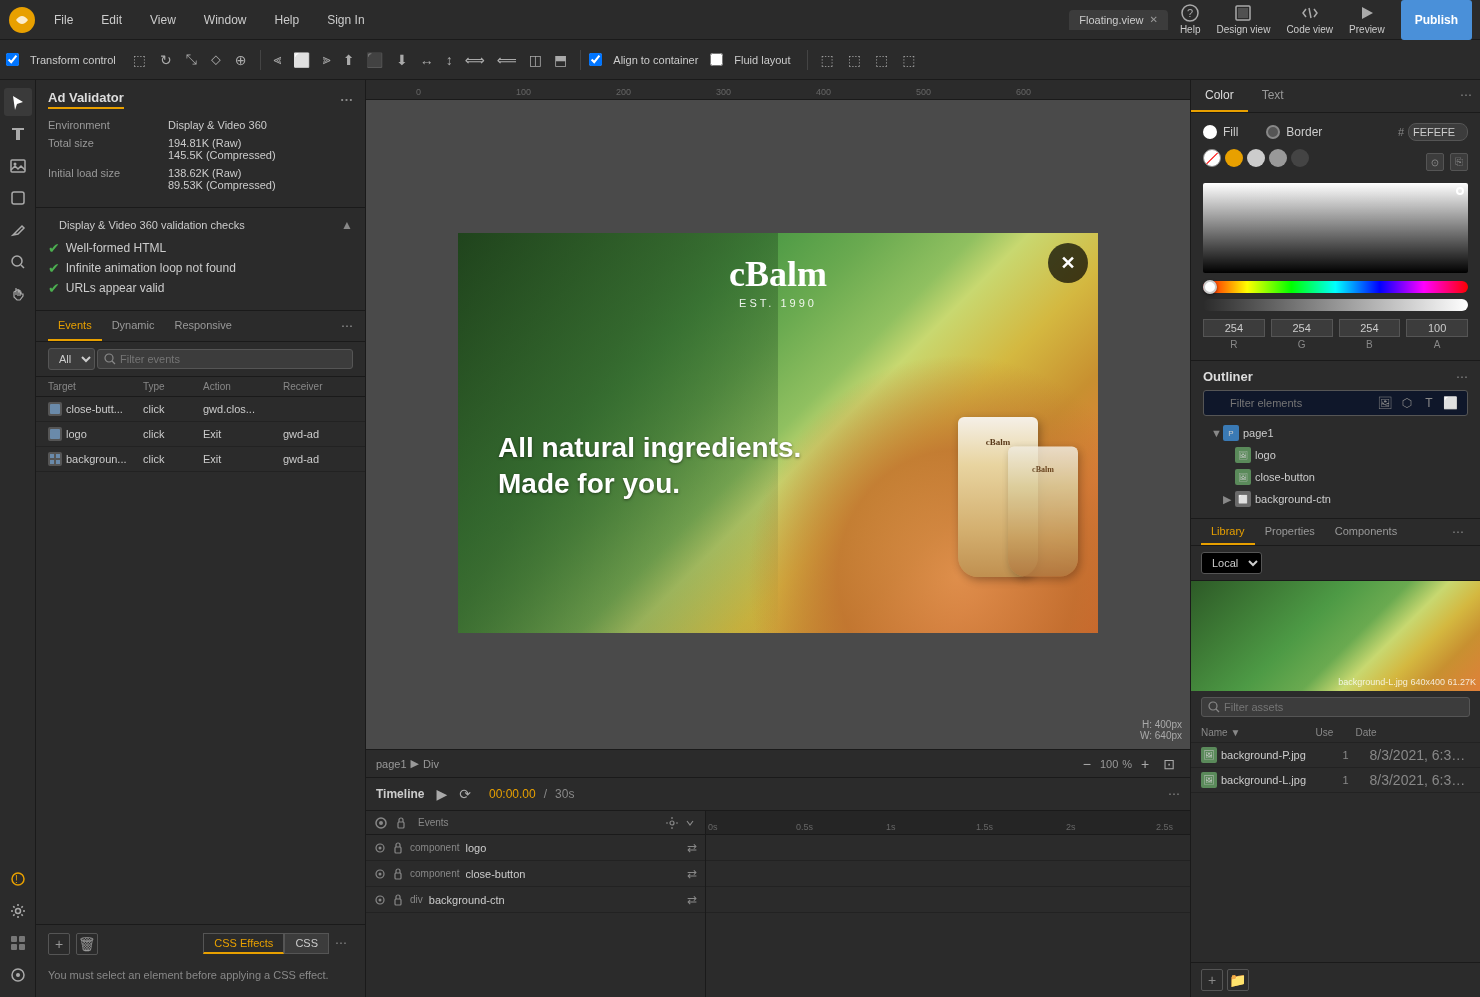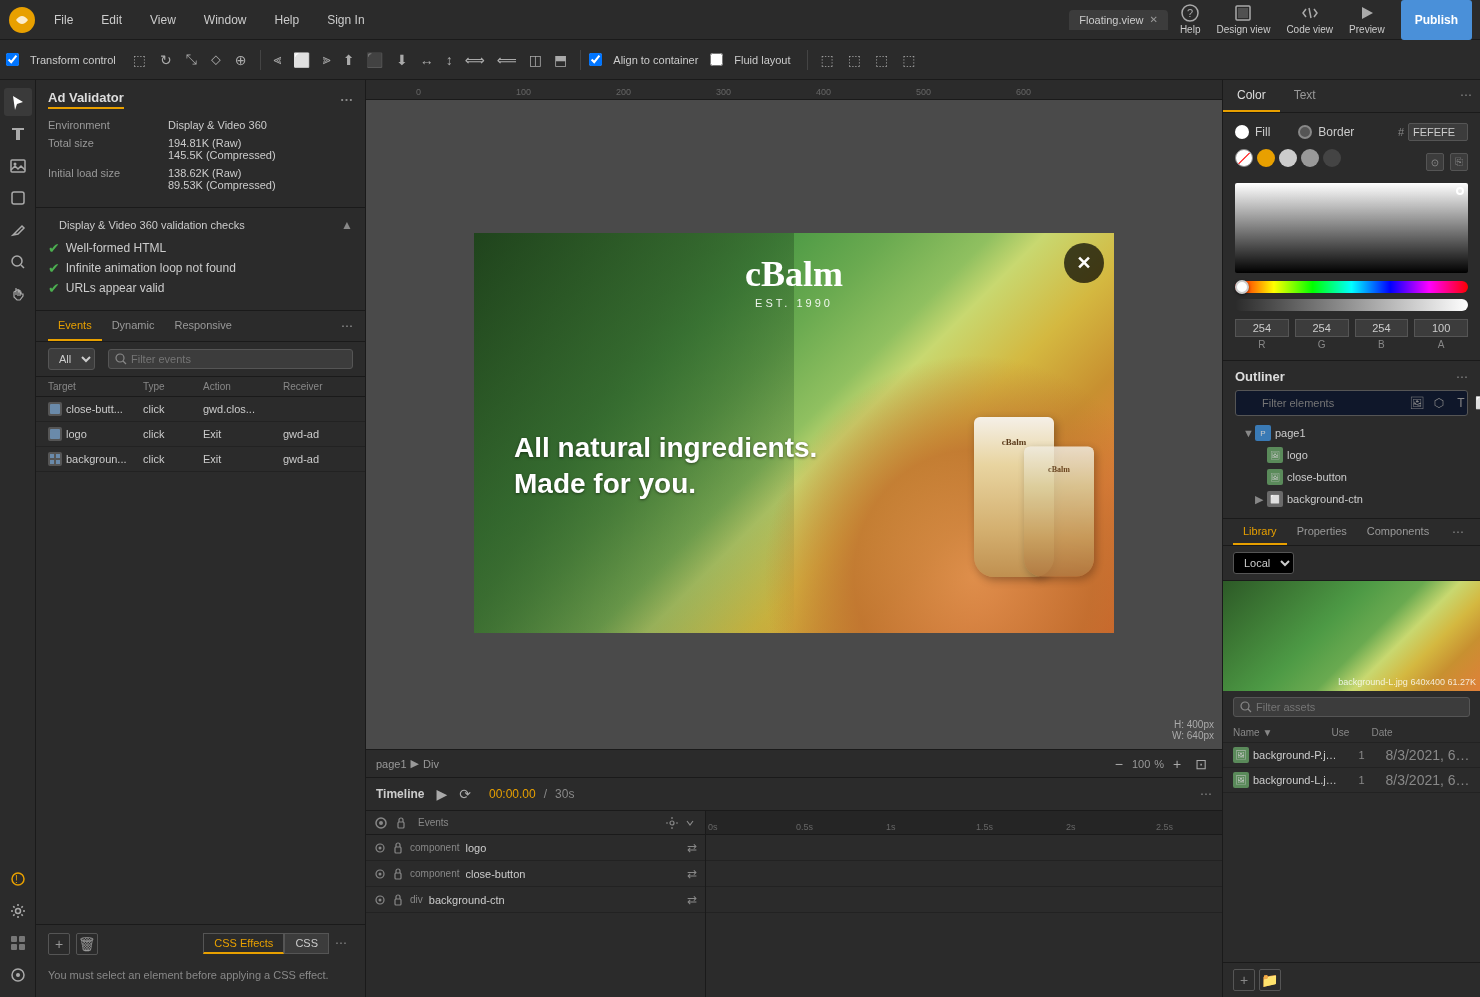--- a/index.html
+++ b/index.html
@@ -50,21 +50,21 @@
     .validation-item { display: flex; align-items: center; gap: 6px; margin-bottom: 4px; }
     .check-icon { color: #4caf50; font-size: 14px; }
 
     
     .tab-strip { display: flex; align-items: center; padding: 0 12px; border-bottom: 1px solid #1a1a1a; background: #2b2b2b; }
     .tab-strip-item { padding: 8px 10px; font-size: 11px; cursor: pointer; color: #999; border-bottom: 2px solid transparent; }
     .tab-strip-item.active { color: #e8a000; border-bottom-color: #e8a000; }
     .tab-strip-more { margin-left: auto; color: #999; cursor: pointer; }
 
     
-    .events-filter { display: flex; align-items: center; gap: 13px; padding: 6px 12px; border-bottom: 1px solid #1a1a1a; }
+    .events-filter { display: flex; align-items: center; gap: 2px; padding: 6px 12px; border-bottom: 1px solid #1a1a1a; }
     .filter-select { background: #3c3c3c; border: 1px solid #555; color: #ccc; padding: 3px 6px; font-size: 11px; border-radius: 3px; }
     .filter-search { display: flex; align-items: center; gap: 4px; flex: 1; background: #3c3c3c; border: 1px solid #555; border-radius: 3px; padding: 3px 6px; }
     .filter-search input { background: none; border: none; color: #ccc; font-size: 11px; outline: none; flex: 1; }
 
     
     .events-table { flex: 1; overflow-y: auto; }
     .events-thead { display: grid; grid-template-columns: 1fr 60px 80px 70px; padding: 4px 12px; border-bottom: 1px solid #1a1a1a; }
     .events-th { font-size: 10px; color: #888; }
     .events-row { display: grid; grid-template-columns: 1fr 60px 80px 70px; padding: 5px 12px; border-bottom: 1px solid #222; align-items: center; }
     .events-cell { font-size: 11px; color: #ccc; display: flex; align-items: center; gap: 4px; overflow: hidden; text-overflow: ellipsis; white-space: nowrap; }
@@ -109,31 +109,31 @@
     .timeline-labels { width: 340px; border-right: 1px solid #1a1a1a; flex-shrink: 0; display: flex; flex-direction: column; }
     .tl-label-header { height: 24px; display: flex; align-items: center; padding: 0 8px; border-bottom: 1px solid #1a1a1a; gap: 6px; }
     .tl-label-row { height: 26px; display: flex; align-items: center; padding: 0 8px; border-bottom: 1px solid #222; gap: 6px; font-size: 11px; color: #ccc; }
     .tl-label-col { font-size: 10px; color: #888; padding: 2px 4px; }
     .timeline-track { flex: 1; position: relative; overflow: hidden; }
     .tl-ruler { height: 24px; background: #252525; border-bottom: 1px solid #1a1a1a; display: flex; align-items: flex-end; padding-bottom: 2px; position: relative; }
     .tl-track-rows { display: flex; flex-direction: column; }
     .tl-track-row { height: 26px; border-bottom: 1px solid #222; position: relative; }
 
     
-    .right-panel { width: 258px; background: #2b2b2b; border-left: 1px solid #1a1a1a; display: flex; flex-direction: column; overflow: hidden; }
+    .right-panel { width: 290px; background: #2b2b2b; border-left: 1px solid #1a1a1a; display: flex; flex-direction: column; overflow: hidden; }
     .right-tabs { display: flex; border-bottom: 1px solid #1a1a1a; }
     .right-tab { padding: 8px 14px; font-size: 12px; cursor: pointer; color: #999; border-bottom: 2px solid transparent; }
     .right-tab.active { color: #ddd; border-bottom-color: #e8a000; }
     .right-tab-more { margin-left: auto; padding: 8px; color: #888; cursor: pointer; }
     .color-section { padding: 10px 12px; border-bottom: 1px solid #1a1a1a; }
     .color-row { display: flex; align-items: center; gap: 8px; margin-bottom: 8px; }
     .color-label { font-size: 12px; color: #ccc; }
     .color-hex { display: flex; align-items: center; gap: 4px; margin-left: auto; }
     .color-hex-label { color: #888; font-size: 11px; }
-    .color-hex-val { color: #ccc; font-size: 11px; background: #3c3c3c; border: 1px solid #555; padding: 2px 6px; border-radius: 2px; }
+    .color-hex-val { color: #ccc; font-size: 11px; background: #3c3c3c; border: 1px solid #555; padding: 2px 6px; border-radius: 8px; }
     .color-swatches { display: flex; gap: 4px; margin-bottom: 8px; }
     .swatch { width: 18px; height: 18px; border-radius: 50%; cursor: pointer; }
     .swatch-icons { display: flex; gap: 6px; margin-left: auto; }
     .swatch-icon { width: 18px; height: 18px; cursor: pointer; background: #3c3c3c; border: 1px solid #555; border-radius: 2px; display: flex; align-items: center; justify-content: center; color: #888; font-size: 10px; }
     .color-picker { width: 100%; height: 90px; border-radius: 2px; position: relative; overflow: hidden; margin-bottom: 8px; background: linear-gradient(to bottom, transparent, #000), linear-gradient(to right, #fff, #f00); cursor: crosshair; }
     .color-picker-dot { position: absolute; right: 4px; top: 4px; width: 8px; height: 8px; border-radius: 50%; border: 2px solid white; }
     .hue-slider { width: 100%; height: 12px; border-radius: 6px; background: linear-gradient(to right, #f00, #ff0, #0f0, #0ff, #00f, #f0f, #f00); margin-bottom: 6px; cursor: pointer; position: relative; }
     .hue-handle { position: absolute; left: 0; top: -1px; width: 14px; height: 14px; border-radius: 50%; background: white; border: 2px solid #ccc; box-shadow: 0 1px 3px rgba(0,0,0,0.5); }
     .alpha-slider { width: 100%; height: 12px; border-radius: 6px; background: linear-gradient(to right, transparent, #f00); margin-bottom: 8px; cursor: pointer; }
     .rgba-row { display: flex; gap: 6px; }

